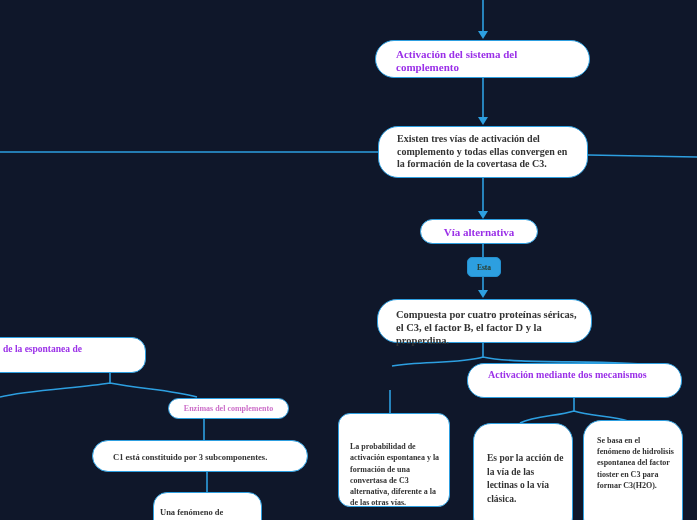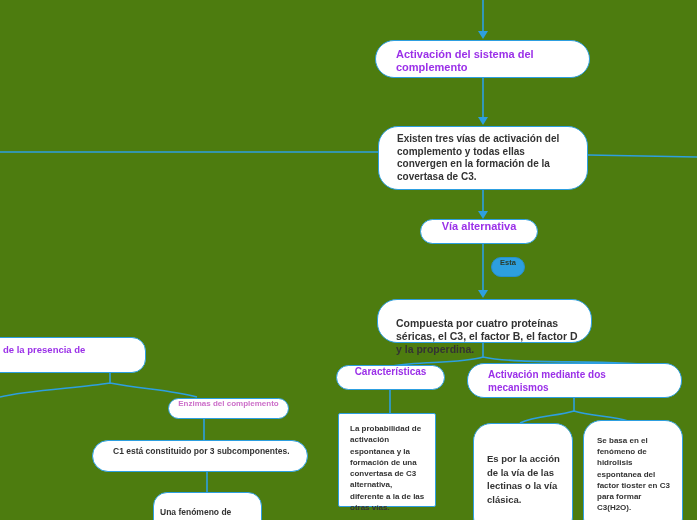--- a/index.html
+++ b/index.html
@@ -1,48 +1,48 @@
 <!DOCTYPE html>
 <html><head>
 <meta charset="utf-8">
 <style>
   html,body{margin:0;padding:0;background:#fff;}
   #canvas{
     position:relative;
     width:697px;height:520px;
     overflow:hidden;
-    background:#4d7c0f;
-    font-family:Liberation Sans, sans-serif;
+    background:#0f172a;
+    font-family:Liberation Serif, serif;
   }
   svg.connectors{position:absolute;left:0;top:0;z-index:0;}
   .node{
     position:absolute;
     box-sizing:border-box;
     background:#fff;
     border:1.6px solid #2d9fe0;
     color:#333333;
     font-weight:bold;
     z-index:1;
   }
   .purple{color:#9b30e8;}
   .pink{color:#cc6fc9;}
-  .center{display:flex;align-items:flex-start;justify-content:center;text-align:center;}
+  .center{display:flex;align-items:center;justify-content:center;text-align:center;}
   .n-title{left:375px;top:40px;width:215px;height:38px;border-radius:19px;padding:7px 14px 0 20px;font-size:11px;line-height:13px;}
-  .n-intro{left:378px;top:126px;width:210px;height:64px;border-radius:20px;padding:6px 12px 12px 18px;font-size:10px;line-height:12.5px;}
+  .n-intro{left:378px;top:126px;width:210px;height:52px;border-radius:20px;padding:6px 12px 12px 18px;font-size:10px;line-height:12.5px;}
   .n-via{left:420px;top:219px;width:118px;height:25px;border-radius:13px;font-size:11px;}
-  .n-esta{left:467px;top:257px;width:34px;height:20px;border-radius:10px;background:#2d9fe0;border:1px solid #2490cf;color:#2b3b2b;font-size:7.5px;z-index:2;margin-left:24px;}
-  .n-compuesta{left:377px;top:299px;width:215px;height:44px;border-radius:20px;padding:17px 12px 0 18px;font-size:10.5px;line-height:13px;}
+  .n-esta{left:467px;top:257px;width:34px;height:20px;border-radius:5px;background:#2d9fe0;border:1px solid #2490cf;color:#2b3b2b;font-size:7.5px;z-index:2;}
+  .n-compuesta{left:377px;top:299px;width:215px;height:44px;border-radius:20px;padding:8px 12px 0 18px;font-size:10.5px;line-height:13px;}
   .n-carac{left:336px;top:365px;width:109px;height:25px;border-radius:13px;font-size:10px;}
   .n-activ{left:467px;top:363px;width:215px;height:35px;border-radius:17px;padding:4px 14px 12px 20px;font-size:10px;line-height:13px;}
-  .n-prob{left:338px;top:413px;width:98px;height:94px;border-radius:2px;padding:9px 8px 0 11px;font-size:8px;line-height:11.3px;}
+  .n-prob{left:338px;top:413px;width:112px;height:94px;border-radius:12px;padding:27px 8px 0 11px;font-size:8px;line-height:11.3px;}
   .n-lect{left:473px;top:423px;width:100px;height:112px;border-radius:18px;padding:28px 8px 0 13px;font-size:9.5px;line-height:13.5px;}
   .n-hidro{left:583px;top:420px;width:100px;height:116px;border-radius:18px;padding:14px 8px 0 13px;font-size:8px;line-height:11.2px;}
   .n-pres{left:-80px;top:337px;width:226px;height:36px;border-radius:14px;padding:6px 8px 0 82px;font-size:9.5px;line-height:11.5px;}
   .n-enzimas{left:168px;top:398px;width:121px;height:21px;border-radius:11px;font-size:8px;}
-  .n-c1{left:92px;top:440px;width:216px;height:32px;border-radius:16px;padding:5px 14px 0 20px;font-size:8.5px;line-height:11px;}
+  .n-c1{left:92px;top:440px;width:216px;height:32px;border-radius:16px;padding:11px 14px 0 20px;font-size:8.5px;line-height:11px;}
   .n-molec{left:153px;top:492px;width:109px;height:48px;border-radius:14px;padding:14px 6px 0 6px;font-size:8.5px;}
 </style>
 </head>
 <body>
 
 <div id="canvas">
 
   <svg class="connectors" width="697" height="520" viewBox="0 0 697 520">
     <g stroke="#2d9fe0" stroke-width="1.6" fill="none">
 
@@ -89,42 +89,39 @@
   </div>
 
   <div class="node center n-esta">
     <span>Esta</span>
   </div>
 
   <div class="node n-compuesta">
     <span>Compuesta por cuatro proteínas séricas, el C3, el factor B, el factor D y la properdina.</span>
   </div>
 
-  <div class="node purple center n-carac">
-    <span>Características</span>
-  </div>
 
   <div class="node purple n-activ">
     <span>Activación mediante dos mecanismos</span>
   </div>
 
   <div class="node n-prob">
     <span>La probabilidad de activación espontanea y la formación de una convertasa de C3 alternativa, diferente a la de las otras vías.</span>
   </div>
 
   <div class="node n-lect">
     <span>Es por la acción de la vía de las lectinas o la vía clásica.</span>
   </div>
 
   <div class="node n-hidro">
     <span>Se basa en el fenómeno de hidrolisis espontanea del factor tioster en C3 para formar C3(H2O).</span>
   </div>
 
   <div class="node purple n-pres">
-    <div>de la presencia de</div>
+    <div>de la espontanea de</div>
   </div>
 
   <div class="node pink center n-enzimas">
     <span>Enzimas del complemento</span>
   </div>
 
   <div class="node n-c1">
     <span>C1 está constituido por 3 subcomponentes.</span>
   </div>
 

